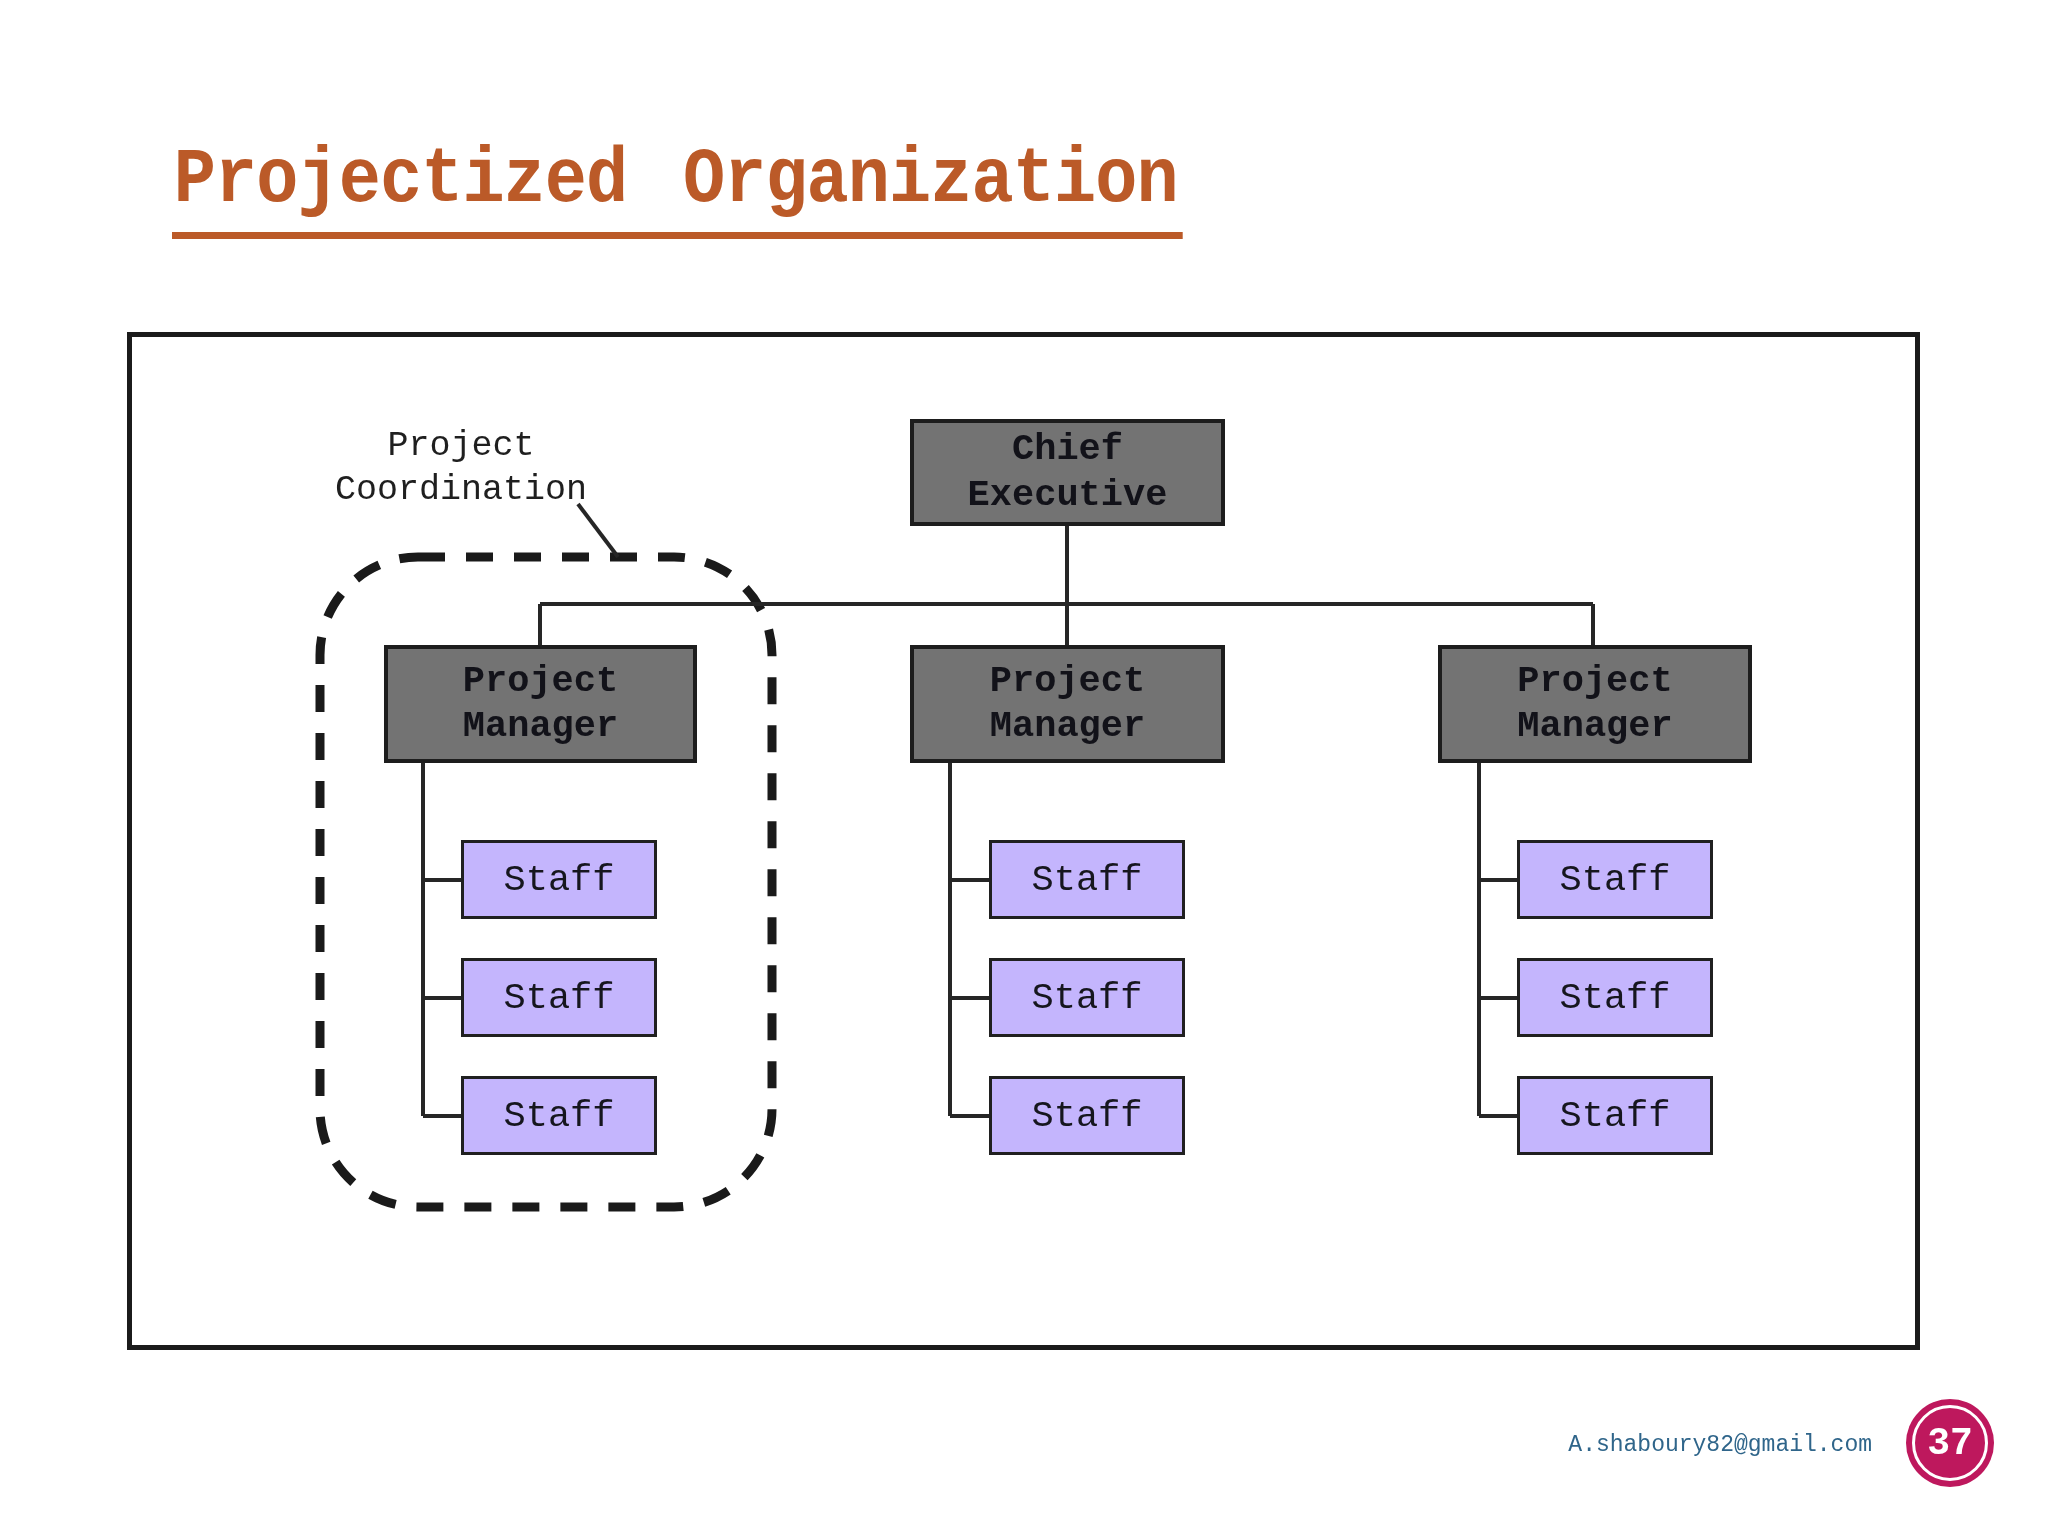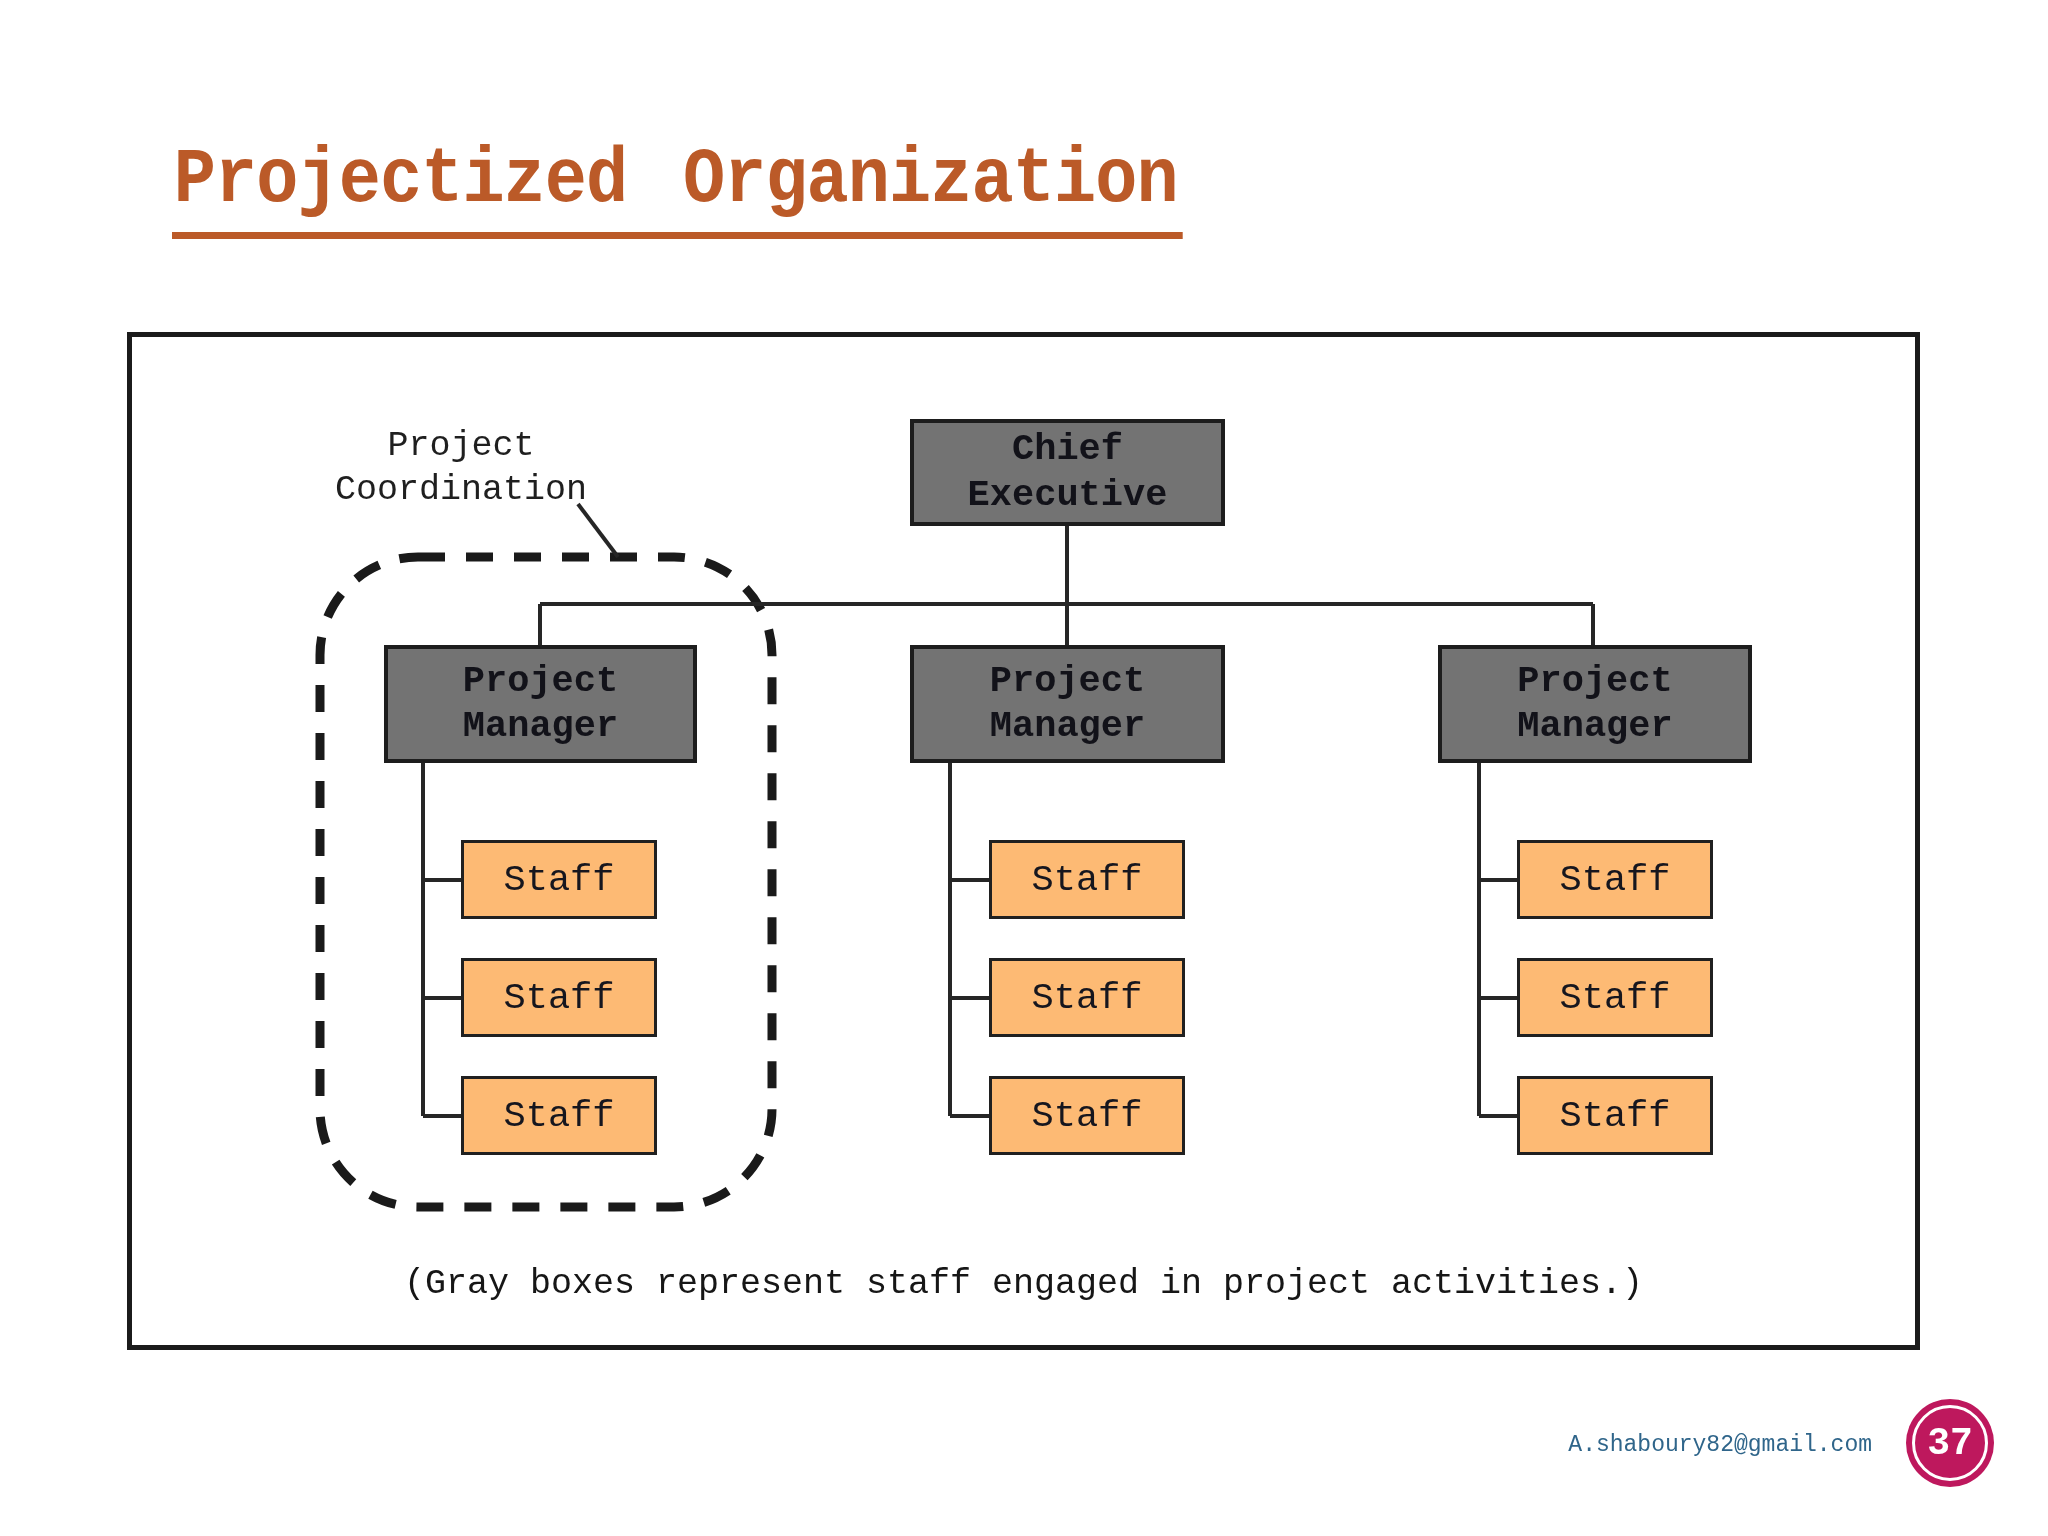--- a/index.html
+++ b/index.html
@@ -20,21 +20,21 @@
   }
   .lines{position:absolute;left:0;top:0;width:2048px;height:1536px;pointer-events:none;}
   .node{
     position:absolute;display:flex;align-items:center;justify-content:center;
     text-align:center;white-space:pre-line;box-sizing:border-box;
     background:#737373;border:4px solid #1d1d1d;color:#121219;
     font-weight:bold;font-size:37px;line-height:1.22;
   }
   .staff{
     position:absolute;width:196px;height:79px;box-sizing:border-box;
-    background:#fdba74;border:3px solid #202020;
+    background:#c4b5fd;border:3px solid #202020;
     display:flex;align-items:center;justify-content:center;
     font-size:37px;font-weight:400;color:#16161e;
   }
   .coord-label{
     position:absolute;left:330px;top:424px;width:262px;text-align:center;
     font-size:35px;line-height:1.26;color:#1f1f1f;white-space:pre-line;
   }
   .caption{
     position:absolute;left:132px;top:1264px;width:1783px;text-align:center;
     font-size:35px;color:#161616;
@@ -93,21 +93,20 @@
   <div class="staff" style="left:461px;top:1076px;">Staff</div>
 
   <div class="staff" style="left:989px;top:840px;">Staff</div>
   <div class="staff" style="left:989px;top:958px;">Staff</div>
   <div class="staff" style="left:989px;top:1076px;">Staff</div>
 
   <div class="staff" style="left:1517px;top:840px;">Staff</div>
   <div class="staff" style="left:1517px;top:958px;">Staff</div>
   <div class="staff" style="left:1517px;top:1076px;">Staff</div>
 
-  <div class="caption">(Gray boxes represent staff engaged in project activities.)</div>
 
   <div class="footer-email">A.shaboury82@gmail.com</div>
 
   <div class="badge">
     <div class="badge-ring"></div>
     <div class="badge-num">37</div>
   </div>
 
 </div>
 

